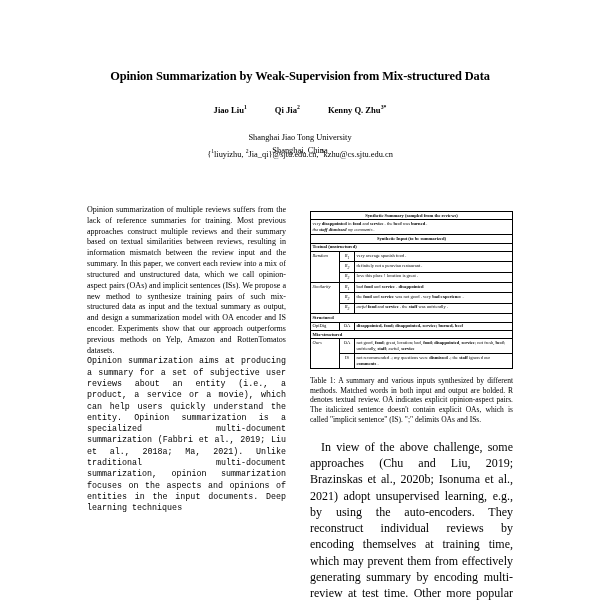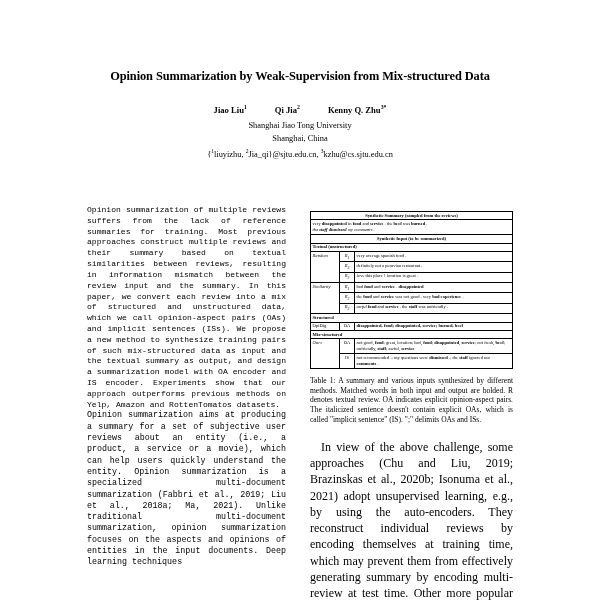--- a/index.html
+++ b/index.html
@@ -46,21 +46,21 @@
     font-size: 8.6px;
     font-weight: bold;
     line-height: 1.45;
   }
   .authors .auth {
     display: inline-block;
     margin: 0 14px;
   }
   .affil {
     position: absolute;
-    top: 120px;
+    top: 132px;
     left: 0;
     right: 0;
     text-align: center;
     font-size: 8.4px;
     line-height: 1.5;
   }
   .emails {
     position: absolute;
     top: 149px;
     left: 0;
@@ -95,21 +95,20 @@
     text-align: center;
     margin: 0 0 7px 0;
   }
   .abstract-body {
     font-size: 8.05px;
     line-height: 1.345;
     text-align: justify;
     text-justify: inter-word;
     margin: 0;
     hyphens: manual;
-    font-family: Liberation Mono, monospace;
   }
   .sec-head {
     font-size: 9.6px;
     font-weight: bold;
     margin: 13px 0 4px 0;
   }
   .sec-head .num {
     margin-right: 7px;
   }
   .body-text {

